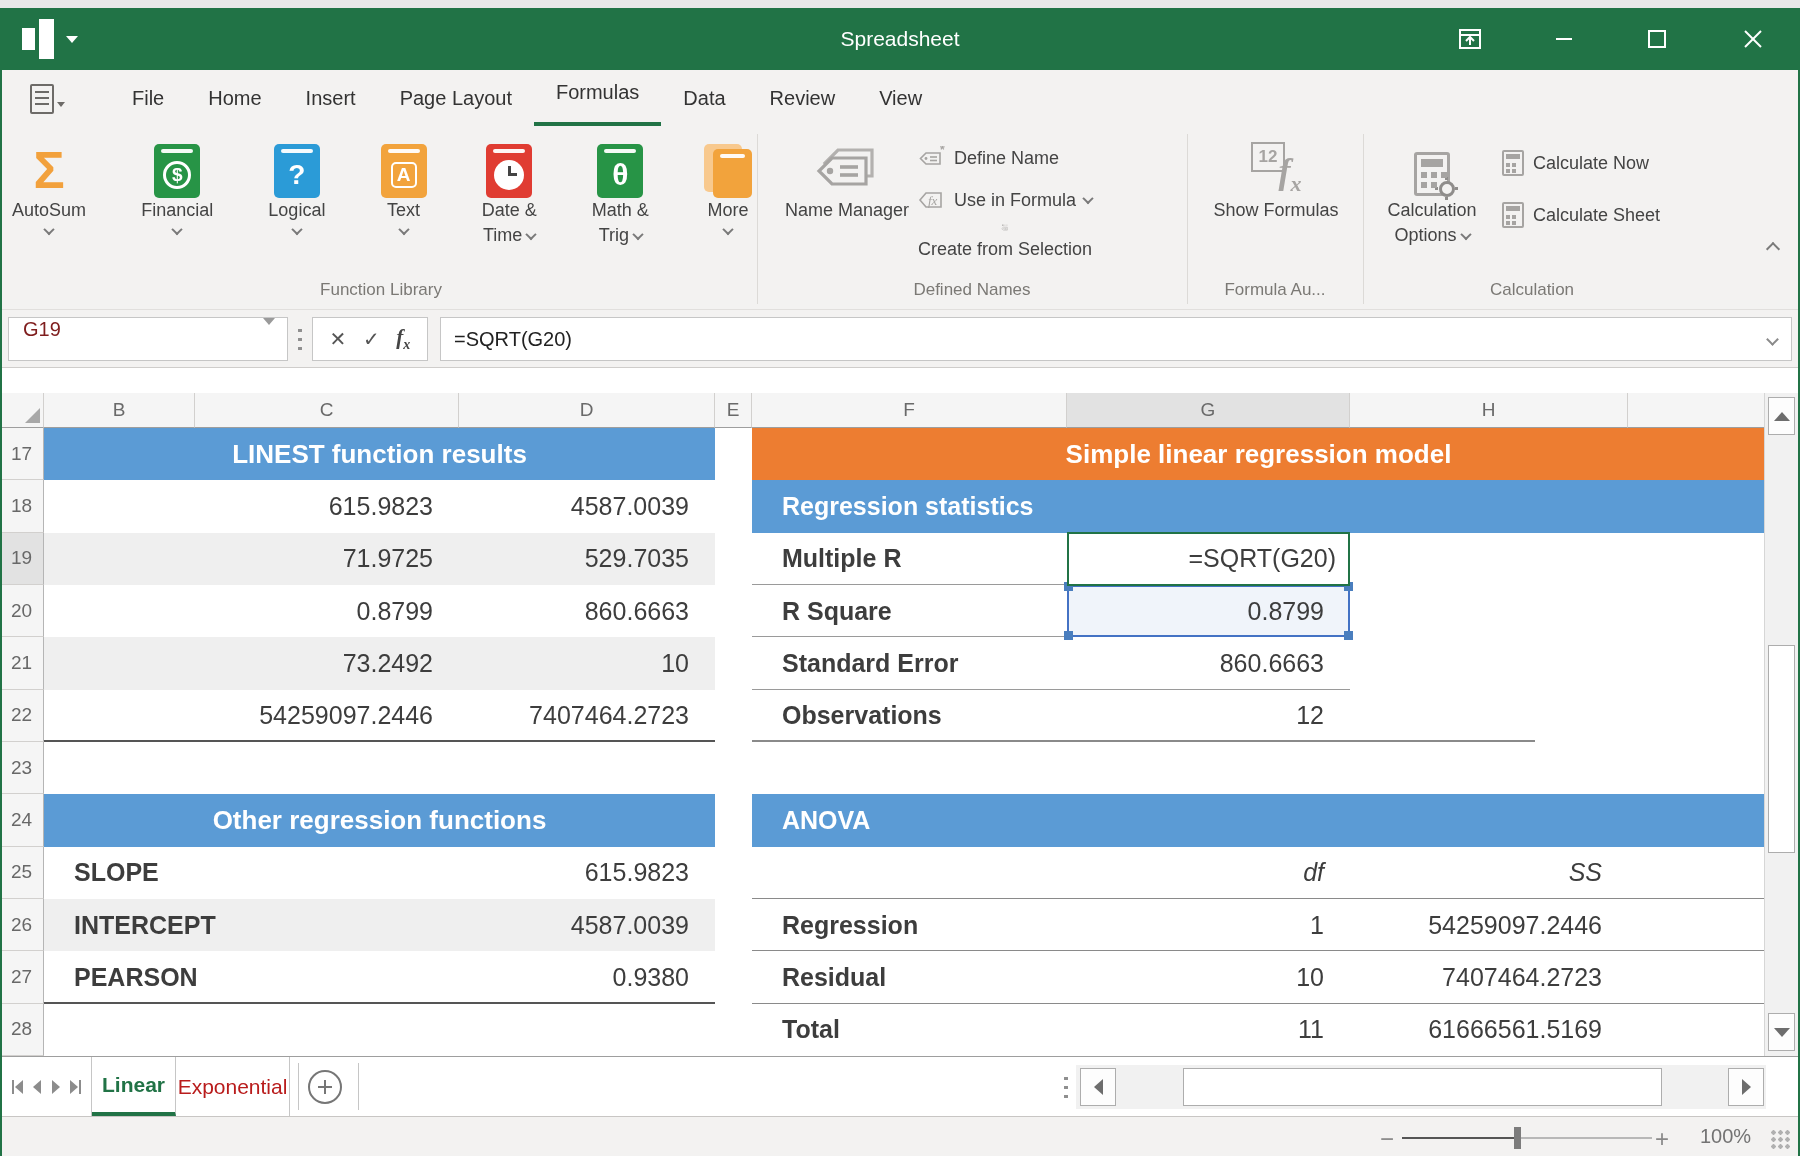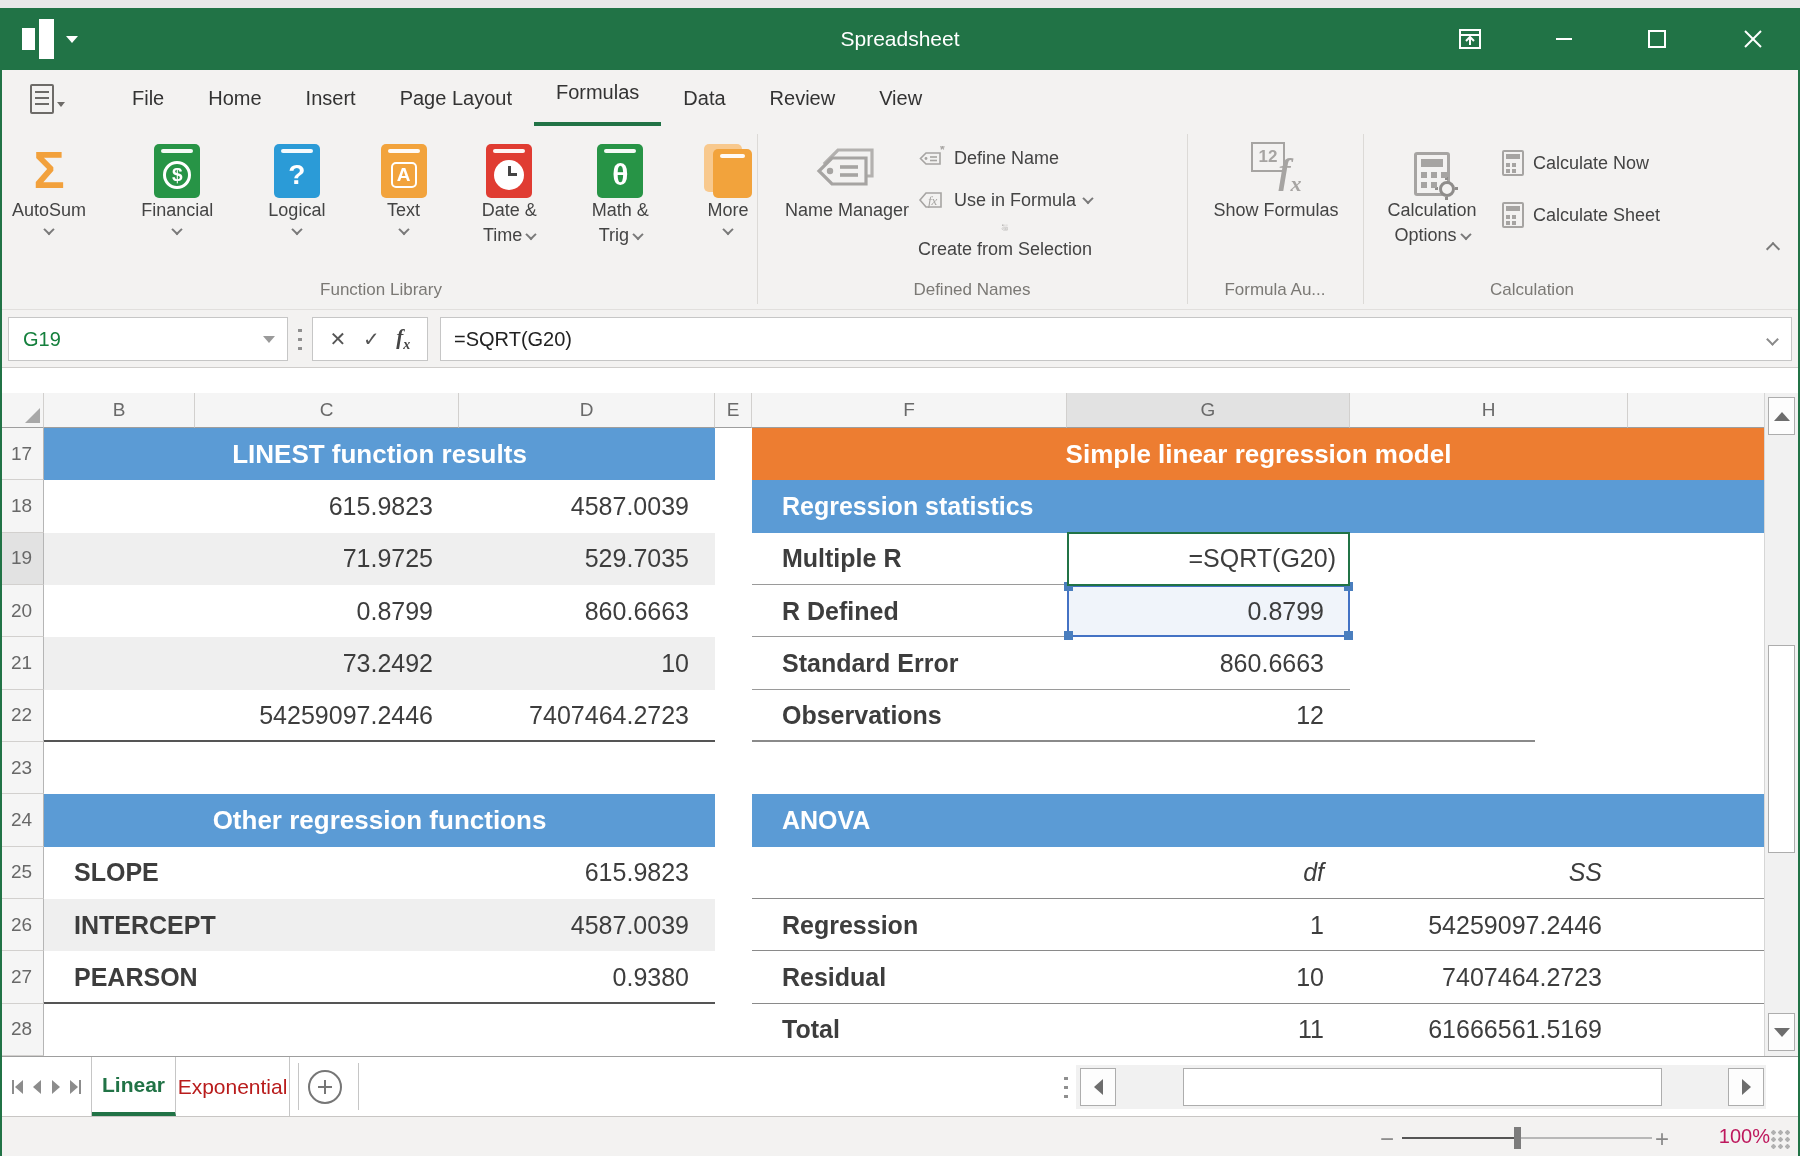--- a/index.html
+++ b/index.html
@@ -109,22 +109,22 @@
   .cn-row { position:absolute; left:1500px; height:38px; display:flex; align-items:center; gap:9px; }
   .cn1 { top:18px; } .cn2 { top:70px; }
   .cn-row .sl { font-size:18px; color:#444; white-space:nowrap; }
   .collapse-chev { position:absolute; right:20px; top:118px; width:10px; height:10px;
      border-left:2px solid #7a7a7a; border-top:2px solid #7a7a7a; transform:rotate(45deg); }
 
   
   .fbar { position:absolute; left:2px; top:302px; width:1796px; height:58px; background:#f3f2f1;
           border-bottom:1px solid #cfcdcb; }
   .namebox { position:absolute; left:6px; top:7px; width:280px; height:44px; background:#fff;
-             border:1px solid #c6c6c6; display:flex; align-items:center; padding-left:14px;
-             font-size:20px; color:#15803d; }
+             border:1px solid #c6c6c6; display:flex; padding-left:14px;
+             font-size:20px; color:#7f1d1d; }
   .namebox .dd { position:absolute; right:12px; width:0; height:0; border-left:6px solid transparent;
              border-right:6px solid transparent; border-top:7px solid #9a9a9a; }
   .fdots { position:absolute; left:296px; top:16px; width:4px; height:26px;
      background:radial-gradient(circle, #8f8f8f 1.8px, transparent 2px); background-size:4px 9px; }
   .fbtns { position:absolute; left:310px; top:7px; width:116px; height:44px; background:#fff;
            border:1px solid #c6c6c6; display:flex; align-items:center; justify-content:space-evenly; }
   .fbtns .fb { font-size:20px; color:#555; }
   .fx { font-family:"Liberation Serif", serif; font-style:italic; font-weight:700; color:#444; font-size:21px; }
   .fx sub { font-size:14px; }
   .finput { position:absolute; left:438px; top:7px; width:1352px; height:44px; background:#fff;
@@ -226,21 +226,21 @@
             border:1px solid #adadad; }
 
   
   .statusbar { position:absolute; left:2px; top:1108px; width:1796px; height:42px; background:#f3f2f1;
                border-top:1px solid #c8c6c4; }
   .zminus { position:absolute; left:1378px; top:8px; font-size:24px; color:#888; }
   .zline1 { position:absolute; left:1400px; top:20px; width:112px; height:2px; background:#555; }
   .zknob { position:absolute; left:1512px; top:10px; width:7px; height:22px; background:#7c7c7c; }
   .zline2 { position:absolute; left:1519px; top:20px; width:131px; height:2px; background:#b8b8b8; }
   .zplus { position:absolute; left:1653px; top:8px; font-size:24px; color:#888; }
-  .zpct { position:absolute; left:1698px; top:8px; width:70px; text-align:right; font-size:20px; color:#be185d; }
+  .zpct { position:absolute; left:1698px; top:8px; width:70px; font-size:20px; color:#737373; }
   .grip { position:absolute; right:8px; top:12px; width:20px; height:20px;
      background:radial-gradient(circle, #b0b0b0 2px, transparent 2.4px); background-size:7px 7px; }
 
   .greenline { position:absolute; left:0; top:1150px; width:1800px; height:6px; background:#217346; }
   .edge { position:absolute; top:62px; bottom:0; width:2px; background:#217346; z-index:50; }
   .edge.l { left:0; } .edge.r { right:0; }
 </style>
 </head>
 <body>
 
@@ -527,21 +527,21 @@
         <div class="cell xD num">529.7035</div>
         <div class="cell xF lblc">Multiple R</div>
         <div class="line-fg"></div>
         <div class="editbox">=SQRT(G20)</div>
       </div>
 
       <div class="grow">
         <div class="rh">20</div>
         <div class="cell xC num">0.8799</div>
         <div class="cell xD num">860.6663</div>
-        <div class="cell xF lblc">R Defined</div>
+        <div class="cell xF lblc">R Square</div>
         <div class="line-fg"></div>
         <div class="refbox">
           <span>0.8799</span>
           <div class="hd tl"></div>
           <div class="hd tr"></div>
           <div class="hd bl"></div>
           <div class="hd br"></div>
         </div>
       </div>
 

